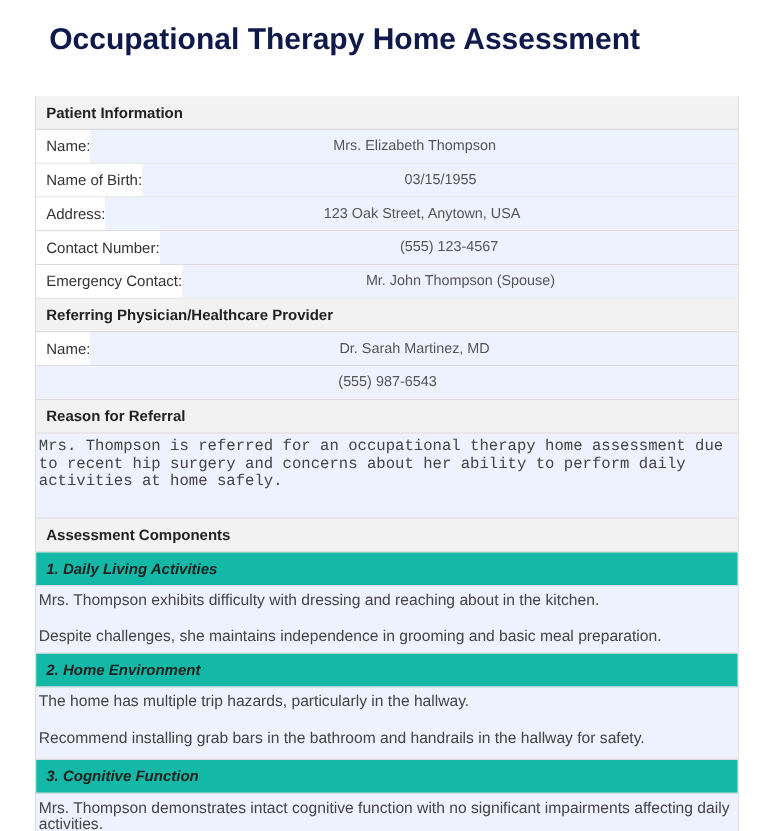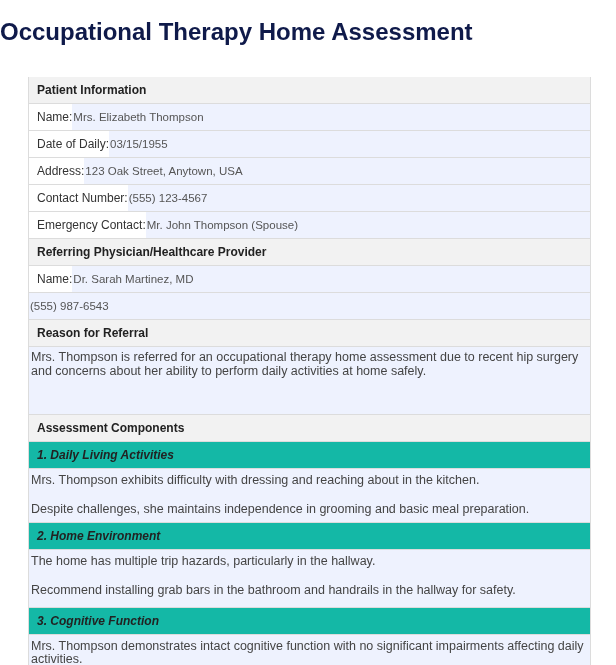--- a/index.html
+++ b/index.html
@@ -1,42 +1,42 @@
 <!DOCTYPE html>
 <html><head>
 <meta charset="utf-8">
 <style>
   html, body { margin: 0; padding: 0; background: #ffffff; }
   body { width: 616px; height: 665px; overflow: hidden; position: relative; font-family: "Liberation Sans", sans-serif; }
-  .title { position: absolute; top: 18px; left: 0; width: 512px; text-align: left; font-size: 24px; font-weight: bold; color: #0f1a4a; margin: 0; }
+  .title { position: absolute; top: 18px; left: 0; width: 512px; text-align: right; font-size: 24px; font-weight: bold; color: #0f1a4a; margin: 0; }
   .form { position: absolute; top: 77px; left: 28px; width: 561px; border-left: 1px solid #dcdcdc; border-right: 1px solid #dcdcdc; }
   .section-header { background: #f2f2f2; border-bottom: 1px solid #dcdcdc; font-size: 12px; font-weight: bold; color: #222; padding: 0 8px; height: 27px; line-height: 27px; box-sizing: border-box; }
   .sub-header { background: #14b8a6; border-bottom: 1px solid #dcdcdc; font-size: 12px; font-weight: bold; color: #222; padding: 0 8px; height: 27px; line-height: 27px; box-sizing: border-box; font-style: italic; }
-  .field-row { display: flex; border-bottom: 1px solid #dcdcdc; height: 27px; box-sizing: border-box; font-size: 12px; }
+  .field-row { display: flex; border-bottom: 1px solid #dcdcdc; height: 27px; box-sizing: border-box; font-size: 12px; text-align: center; }
   .field-label { background: #ffffff; color: #333; padding-left: 8px; line-height: 26px; white-space: nowrap; }
   .field-value { flex: 1; background: #eef2fe; color: #555; line-height: 26px; padding-left: 1px; font-size: 11.5px; white-space: nowrap; overflow: hidden; }
   .textarea { background: #eef2fe; border-bottom: 1px solid #dcdcdc; font-size: 12.5px; color: #444; padding: 3px 2px; box-sizing: border-box; line-height: 14px; }
   .textarea p { margin: 0; }
   .textarea p + p { margin-top: 15px; }
 </style>
 </head>
 <body>
 
 <h1 class="title">Occupational Therapy Home Assessment</h1>
 
 <div class="form">
 
   <div class="section-header">Patient Information</div>
 
   <div class="field-row">
     <span class="field-label">Name:</span>
     <span class="field-value">Mrs. Elizabeth Thompson</span>
   </div>
   <div class="field-row">
-    <span class="field-label">Date of Daily:</span>
+    <span class="field-label">Name of Birth:</span>
     <span class="field-value">03/15/1955</span>
   </div>
   <div class="field-row">
     <span class="field-label">Address:</span>
     <span class="field-value"> 123 Oak Street, Anytown, USA</span>
   </div>
   <div class="field-row">
     <span class="field-label">Contact Number:</span>
     <span class="field-value">(555) 123-4567</span>
   </div>
@@ -50,21 +50,21 @@
   <div class="field-row">
     <span class="field-label">Name:</span>
     <span class="field-value"> Dr. Sarah Martinez, MD</span>
   </div>
   <div class="field-row">
     <span class="field-value"> (555) 987-6543</span>
   </div>
 
   <div class="section-header">Reason for Referral</div>
 
-  <div class="textarea" style="height:68px;">
+  <div class="textarea" style="height:68px;font-family:Liberation Mono, monospace;">
     <p>Mrs. Thompson is referred for an occupational therapy home assessment due to recent hip surgery and concerns about her ability to perform daily activities at home safely.</p>
   </div>
 
   <div class="section-header">Assessment Components</div>
 
   <div class="sub-header">1. Daily Living Activities</div>
   <div class="textarea" style="height:54px; padding-top:4px;">
     <p>Mrs. Thompson exhibits difficulty with dressing and reaching about in the kitchen.</p>
     <p>Despite challenges, she maintains independence in grooming and basic meal preparation.</p>
   </div>

